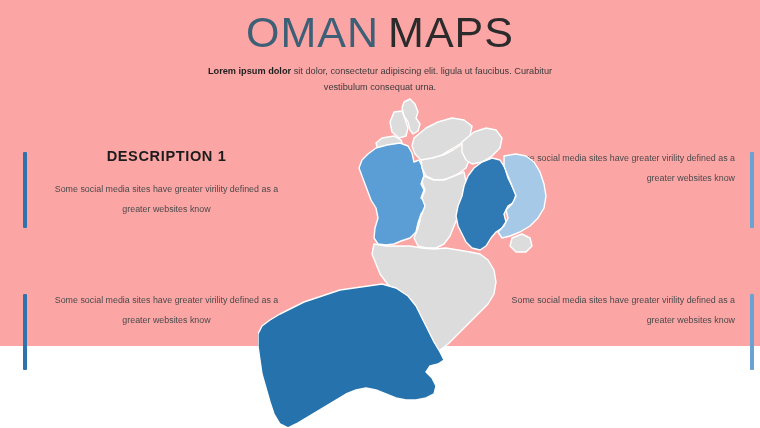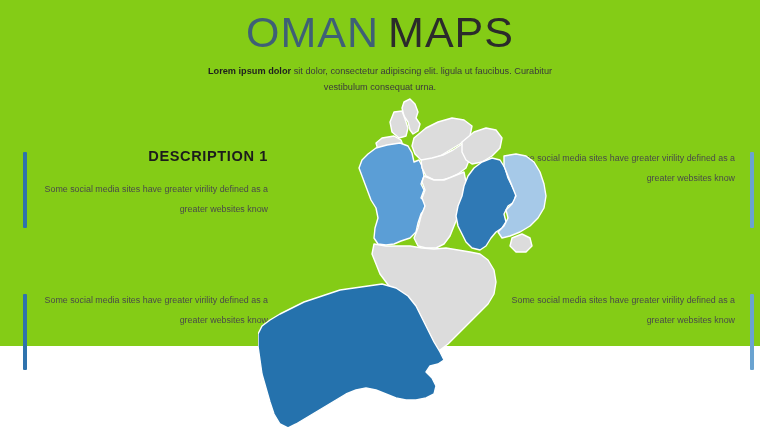--- a/index.html
+++ b/index.html
@@ -12,21 +12,21 @@
     background: #ffffff;
     font-family: "Liberation Sans", sans-serif;
     overflow: hidden;
     position: relative;
   }
 
   #slide {
     position: relative;
     width: 760px;
     height: 346px;
-    background: #84cc16;
+    background: #fca5a5;
   }
 
   
   .title-wrap {
     position: absolute;
     top: 8px;
     left: 0;
     width: 760px;
     text-align: center;
     white-space: nowrap;
@@ -60,21 +60,21 @@
   .subtitle .lead {
     font-weight: bold;
     color: #1f1f1f;
   }
 
   
   .desc {
     position: absolute;
     width: 235px;
   }
-  .desc-left  { left: 23px;  text-align: right;  padding-left: 10px; }
+  .desc-left  { left: 23px;  text-align: center;  padding-left: 26px; }
   .desc-right { left: 500px; text-align: right; padding-right: 19px; width: 235px;}
 
   .bar {
     position: absolute;
     top: 4px;
     width: 4px;
     height: 76px;
     border-radius: 1px;
   }
   .bar-left  { left: 0;  background: #2f73ad; }

